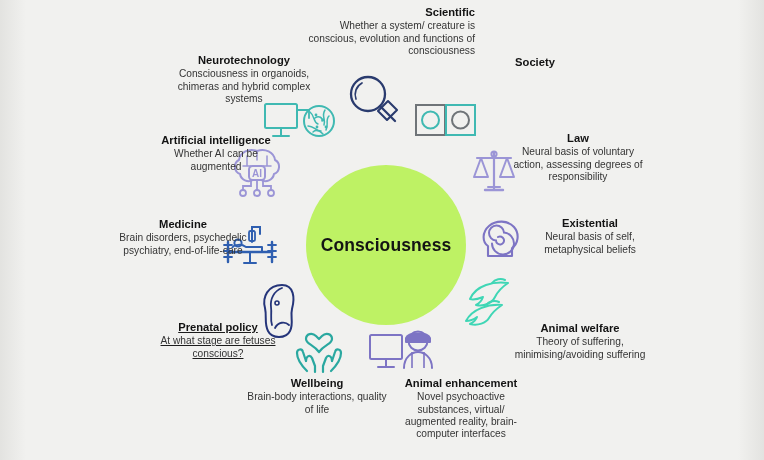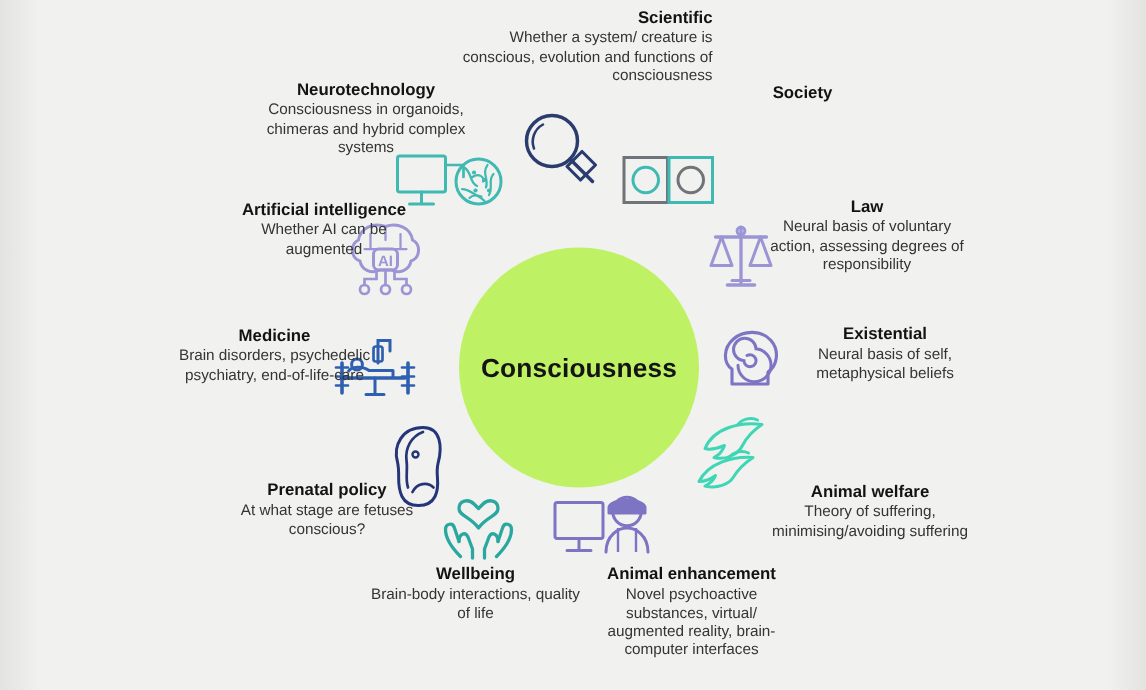--- a/index.html
+++ b/index.html
@@ -159,21 +159,21 @@
   <div class="icon" style="left:293px; top:330px;">
     <svg width="52" height="44" viewBox="0 0 52 44">
       <path d="M26 22 C20 14 13 14 13 9 C13 4 19 2 23 6 L26 9 L29 6 C33 2 39 4 39 9 C39 14 32 14 26 22 Z" fill="none" stroke="#2aa8a0" stroke-width="2.2" stroke-linejoin="round"></path>
       <path d="M14 41 C8 35 4 29 4 23 C4 19 9 18 10 22 L13 31" fill="none" stroke="#2aa8a0" stroke-width="2.2" stroke-linecap="round" stroke-linejoin="round"></path>
       <path d="M38 41 C44 35 48 29 48 23 C48 19 43 18 42 22 L39 31" fill="none" stroke="#2aa8a0" stroke-width="2.2" stroke-linecap="round" stroke-linejoin="round"></path>
       <path d="M13 31 C13 26 17 24 19 28 L22 36 L22 42" fill="none" stroke="#2aa8a0" stroke-width="2.2" stroke-linecap="round" stroke-linejoin="round"></path>
       <path d="M39 31 C39 26 35 24 33 28 L30 36 L30 42" fill="none" stroke="#2aa8a0" stroke-width="2.2" stroke-linecap="round" stroke-linejoin="round"></path>
     </svg>
   </div>
 
-  <div class="node txt-center" style="left:142px; top:321px; width:152px;">
+  <div class="node txt-center" style="left:142px; top:321px; width:152px;text-decoration:underline;">
     <p class="title">Prenatal policy</p>
     <p class="desc">At what stage are fetuses conscious?</p>
   </div>
   <div class="icon" style="left:252px; top:281px;">
     <svg width="52" height="62" viewBox="0 0 52 62">
       <path d="M30 4 C16 4 10 16 13 27 C15 36 12 42 16 50 C20 58 34 58 38 50 C42 42 38 36 40 28 C43 17 42 4 30 4 Z" fill="none" stroke="#25357a" stroke-width="2" stroke-linejoin="round"></path>
       <path d="M30 7 C22 10 18 18 19 26 C20 33 18 38 20 44" fill="none" stroke="#25357a" stroke-width="1.8" stroke-linecap="round"></path>
       <path d="M23 47 C26 41 33 40 37 44" fill="none" stroke="#25357a" stroke-width="1.8" stroke-linecap="round"></path>
       <circle cx="25" cy="22" r="2" fill="none" stroke="#25357a" stroke-width="1.6"></circle>
     </svg>

